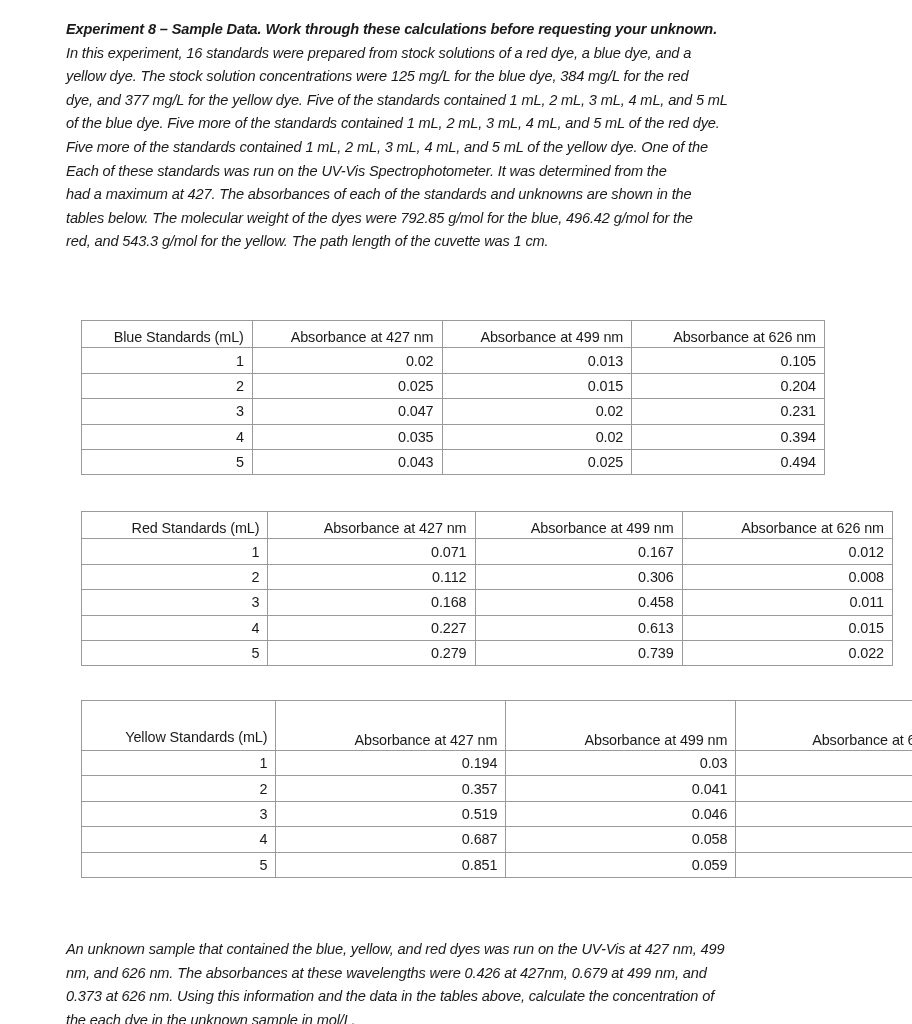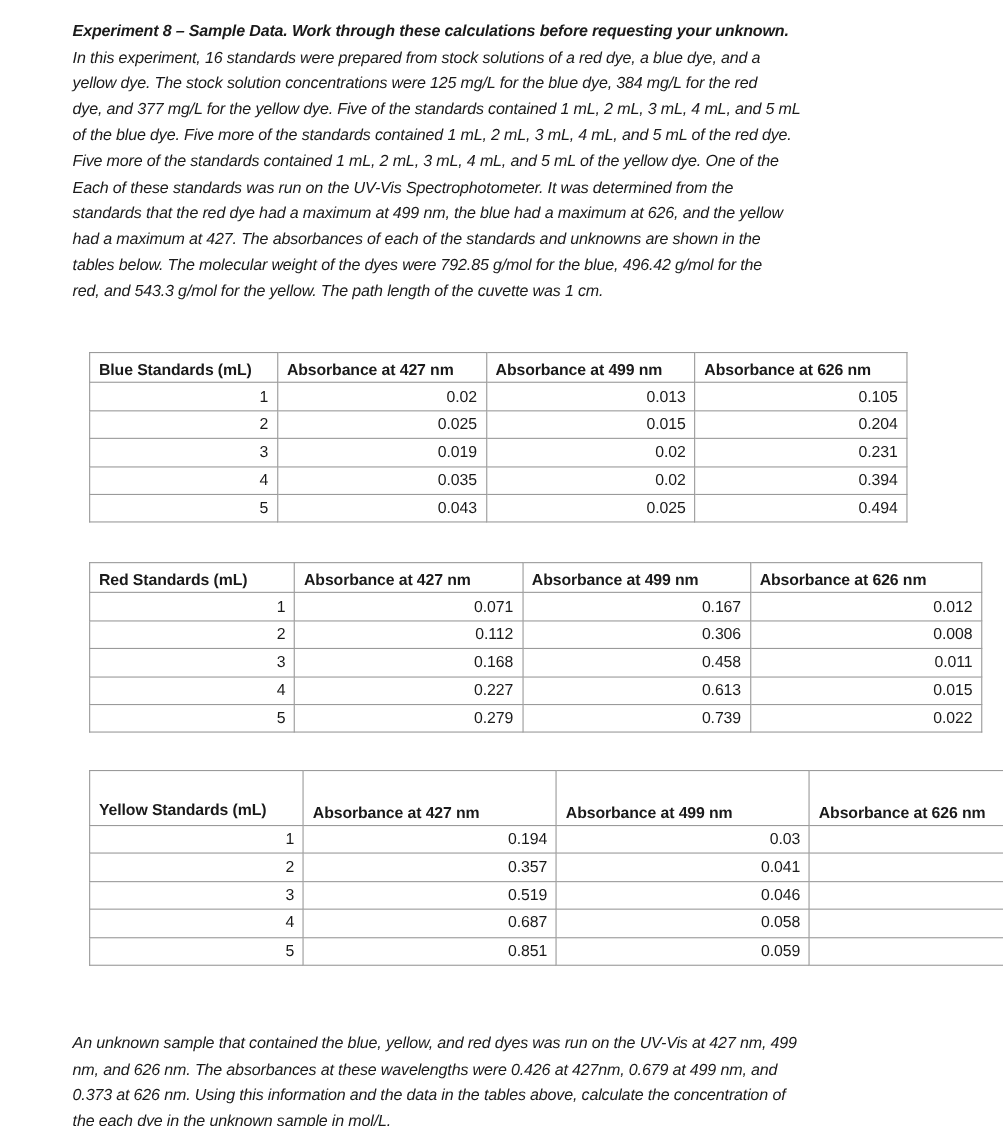--- a/index.html
+++ b/index.html
@@ -2,21 +2,21 @@
 <html><head>
   <meta charset="utf-8">
   <style>
     html, body { margin: 0; padding: 0; background: #ffffff; }
     body { width: 912px; height: 1024px; position: relative; font-family: "Liberation Sans", sans-serif; color: #1a1a1a; overflow: hidden; }
     .page { position: absolute; left: 66px; top: 18px; width: 790px; }
     .para { font-size: 14.6px; line-height: 23.6px; letter-spacing: -0.15px; margin: 0; font-style: italic; }
     .title { font-weight: bold; }
     table.std { position: absolute; border-collapse: collapse; font-size: 14.4px; letter-spacing: -0.1px; }
     table.std td, table.std th { border: 1px solid #9a9a9a; padding: 0 8px; height: 24.4px; }
-    table.std th { font-weight: bold; text-align: left; padding-left: 8px; white-space: nowrap; vertical-align: bottom; padding-bottom: 2px; }
+    table.std th { font-weight: normal; text-align: right; padding-left: 8px; white-space: nowrap; vertical-align: bottom; padding-bottom: 2px; }
     table.std td { text-align: right; }
     .blue { left: 81px; top: 320px; width: 744px; }
     .red { left: 81px; top: 511px; width: 812px; }
     .yellow { left: 81px; top: 700px; width: 883px; }
     .blue col.c0, .red col.c0 { width: 171px; }
     .blue col.c1, .red col.c1 { width: 190px; }
     .blue col.c2, .red col.c2 { width: 190px; }
     .blue col.c3, .red col.c3 { width: 193px; }
     .yellow col.c0 { width: 164px; }
     .yellow col.c1 { width: 194px; }
@@ -30,21 +30,20 @@
 <body>
 
 <div class="page">
   <div class="para title">Experiment 8 – Sample Data.  Work through these calculations before requesting your unknown.</div>
   <div class="para">In this experiment, 16 standards were prepared from stock solutions of a red dye, a blue dye, and a</div>
   <div class="para">yellow dye.  The stock solution concentrations were 125 mg/L for the blue dye, 384 mg/L for the red</div>
   <div class="para">dye, and 377 mg/L for the yellow dye.  Five of the standards contained 1 mL, 2 mL, 3 mL, 4 mL, and 5 mL</div>
   <div class="para">of the blue dye.  Five more of the standards contained 1 mL, 2 mL, 3 mL, 4 mL, and 5 mL of the red dye.</div>
   <div class="para">Five more of the standards contained 1 mL, 2 mL, 3 mL, 4 mL, and 5 mL of the yellow dye.  One of the</div>
   <div class="para">Each of these standards was run on the UV-Vis Spectrophotometer.  It was determined from the</div>
-  <div class="para">standards that the red dye had a maximum at 499 nm, the blue had a maximum at 626, and the yellow</div>
   <div class="para">had a maximum at 427.  The absorbances of each of the standards and unknowns are shown in the</div>
   <div class="para">tables below.  The molecular weight of the dyes were 792.85 g/mol for the blue, 496.42 g/mol for the</div>
   <div class="para">red, and 543.3 g/mol for the yellow.  The path length of the cuvette was 1 cm.</div>
 </div>
 
 <table class="std blue">
   <colgroup>
       <col class="c0">
       <col class="c1">
       <col class="c2">
@@ -64,21 +63,21 @@
     <td>0.105</td>
   </tr>
   <tr>
     <td>2</td>
     <td>0.025</td>
     <td>0.015</td>
     <td>0.204</td>
   </tr>
   <tr>
     <td>3</td>
-    <td>0.019</td>
+    <td>0.047</td>
     <td>0.02</td>
     <td>0.231</td>
   </tr>
   <tr>
     <td>4</td>
     <td>0.035</td>
     <td>0.02</td>
     <td>0.394</td>
   </tr>
   <tr>

